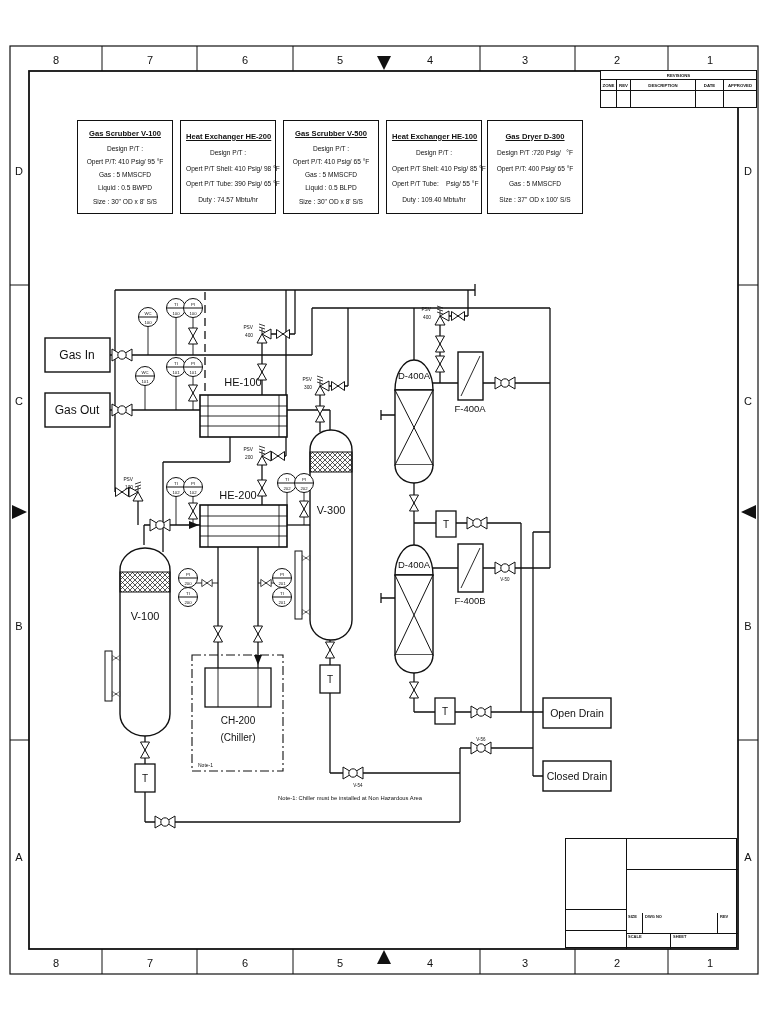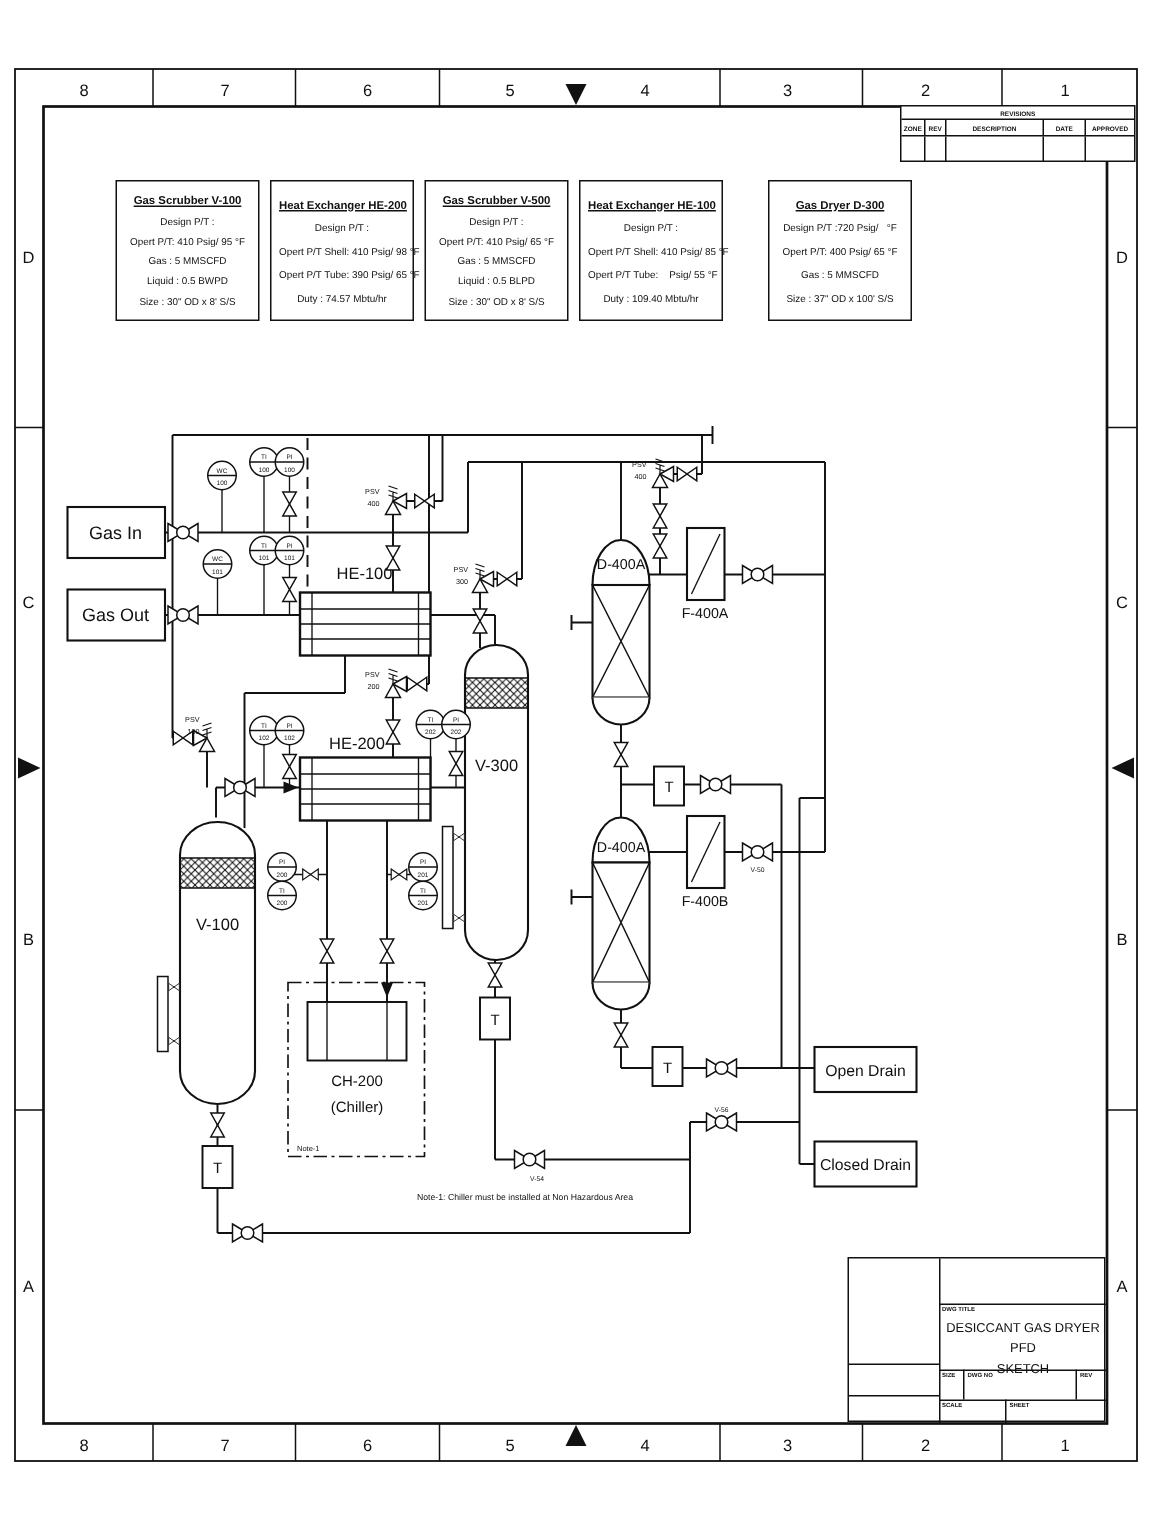--- a/index.html
+++ b/index.html
@@ -436,42 +436,35 @@
   <div class="ln">Liquid : 0.5 BLPD</div>
   <div class="ln">Size : 30" OD x 8' S/S</div>
 </div>
 <div class="abs eqbox" style="left:386px">
   <div class="ttl">Heat Exchanger HE-100</div>
   <div class="ln">Design P/T :</div>
   <div class="ln">Opert P/T Shell: 410 Psig/ 85 °F</div>
   <div class="ln">Opert P/T Tube:&nbsp;&nbsp;&nbsp;&nbsp;Psig/ 55 °F</div>
   <div class="ln">Duty : 109.40 Mbtu/hr</div>
 </div>
-<div class="abs eqbox" style="left:512px">
+<div class="abs eqbox" style="left:487px">
   <div class="ttl">Gas Dryer D-300</div>
   <div class="ln">Design P/T :720 Psig/&nbsp;&nbsp;&nbsp;°F</div>
   <div class="ln">Opert P/T: 400 Psig/ 65 °F</div>
   <div class="ln">Gas : 5 MMSCFD</div>
   <div class="ln">Size : 37" OD x 100' S/S</div>
 </div>
 
 <div class="abs tblock">
   <div class="tb-left">
     <div class="c1"></div>
     <div class="c2"></div>
   </div>
   <div class="tb-right">
     <div class="tb-r1"></div>
-    <div class="tb-title">
-      <span class="tb-lbl">DWG TITLE</span>
-      <div class="tb-tt">
-        <div>DESICCANT GAS DRYER PFD</div>
-        <div>SKETCH</div>
-      </div>
-    </div>
     <div class="tb-r3">
       <div style="width:16px">
           <span class="tb-lbl">SIZE</span>
         </div>
       <div style="flex:1">
           <span class="tb-lbl">DWG NO</span>
         </div>
       <div style="width:20px">
           <span class="tb-lbl">REV</span>
         </div>

